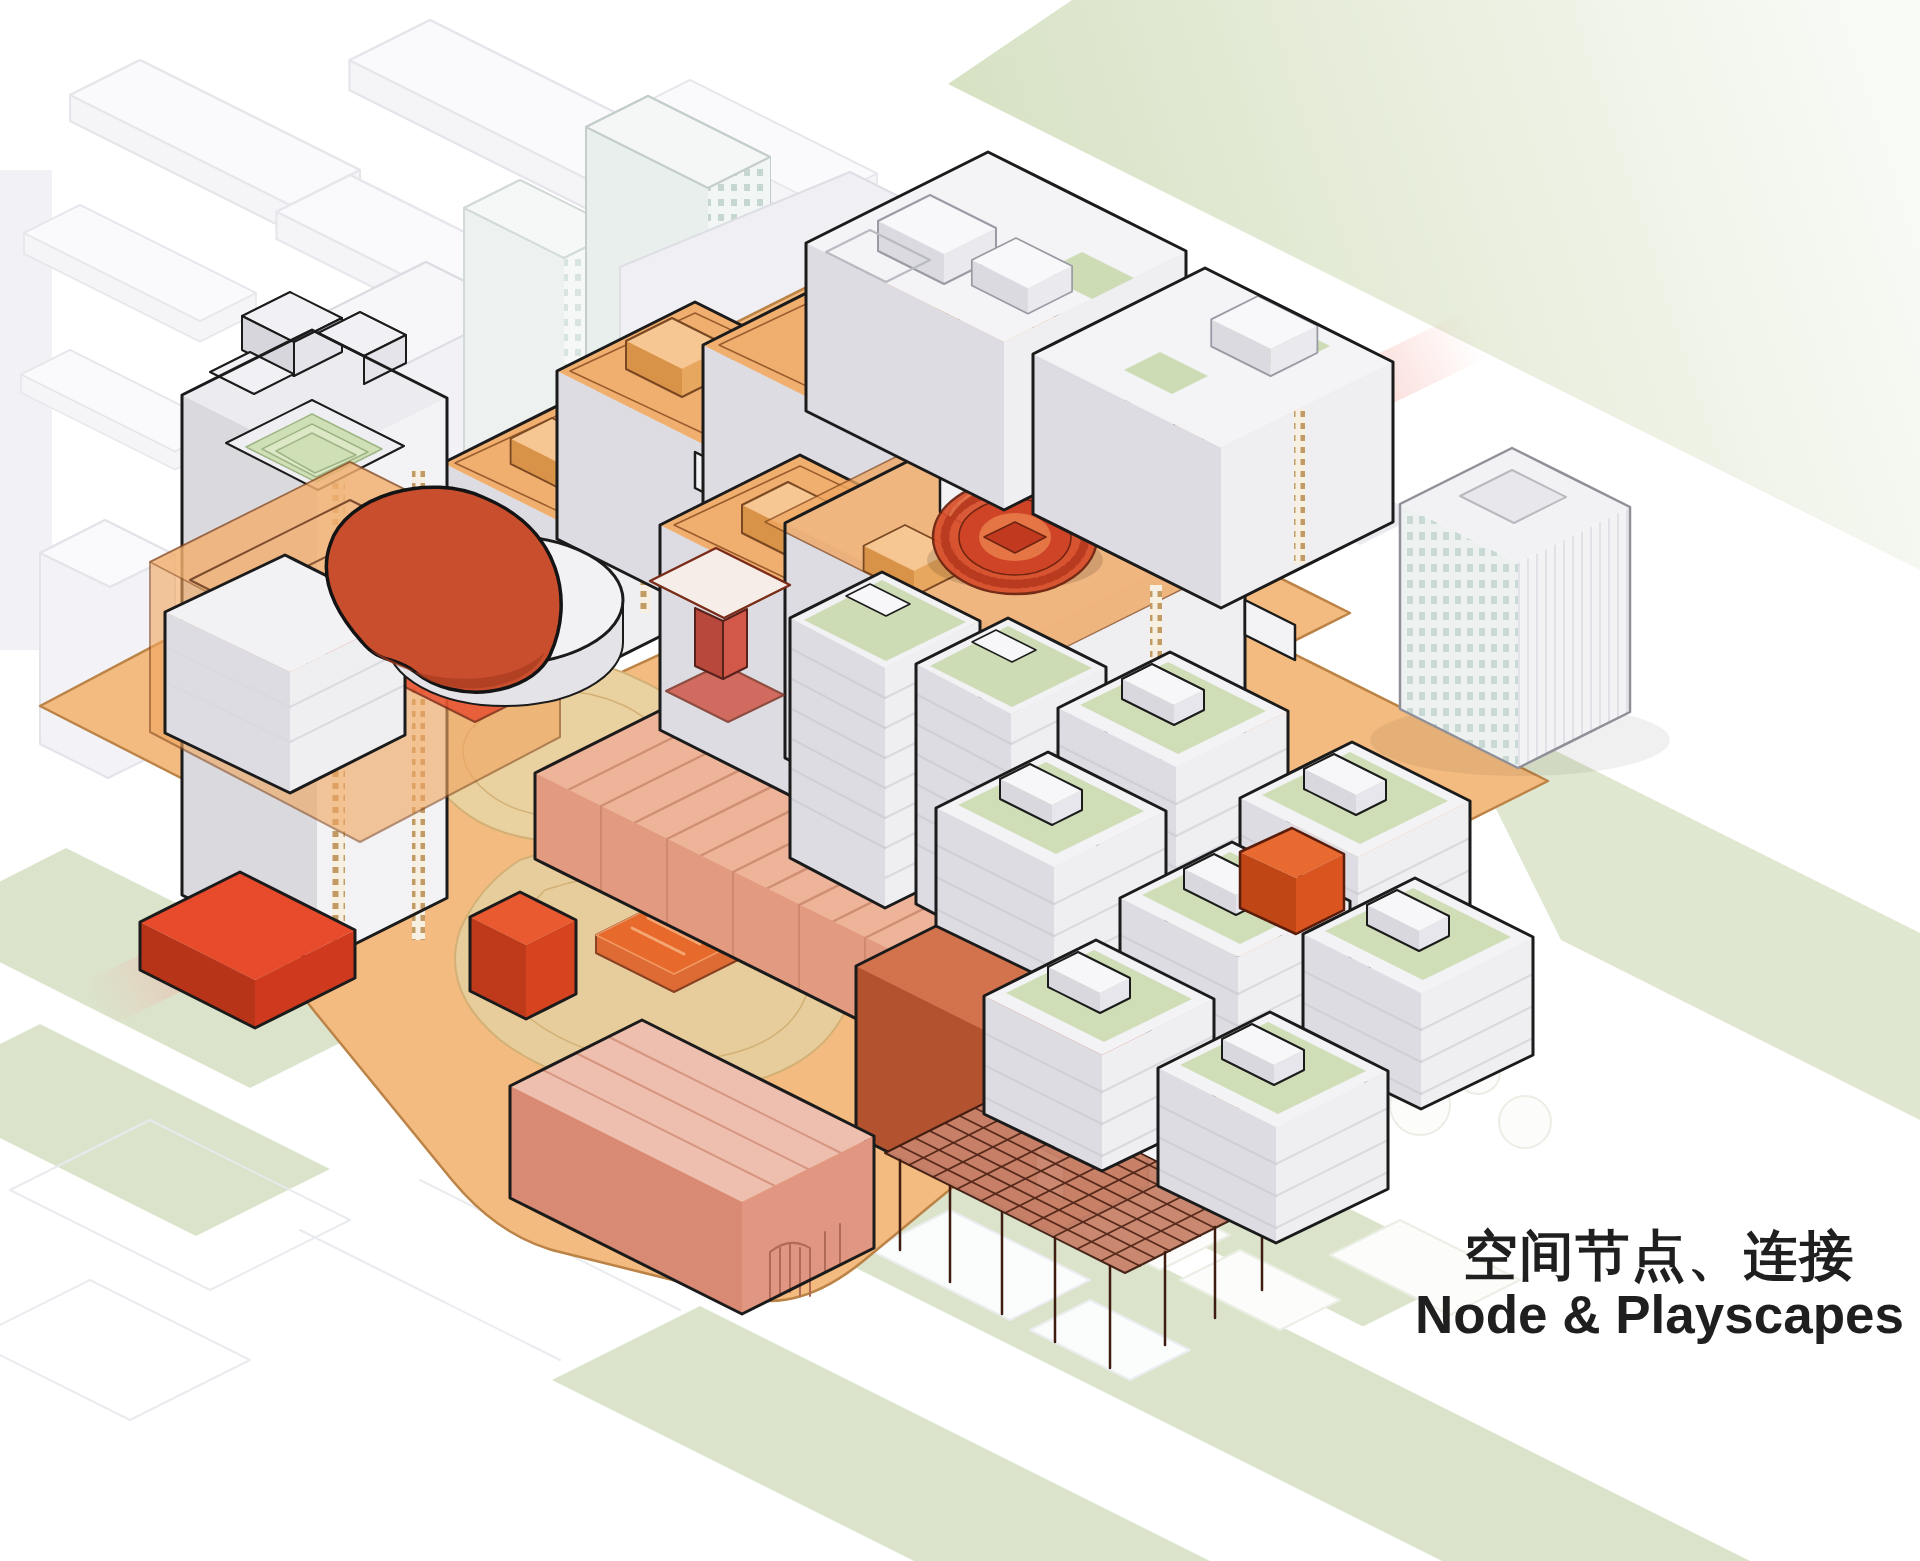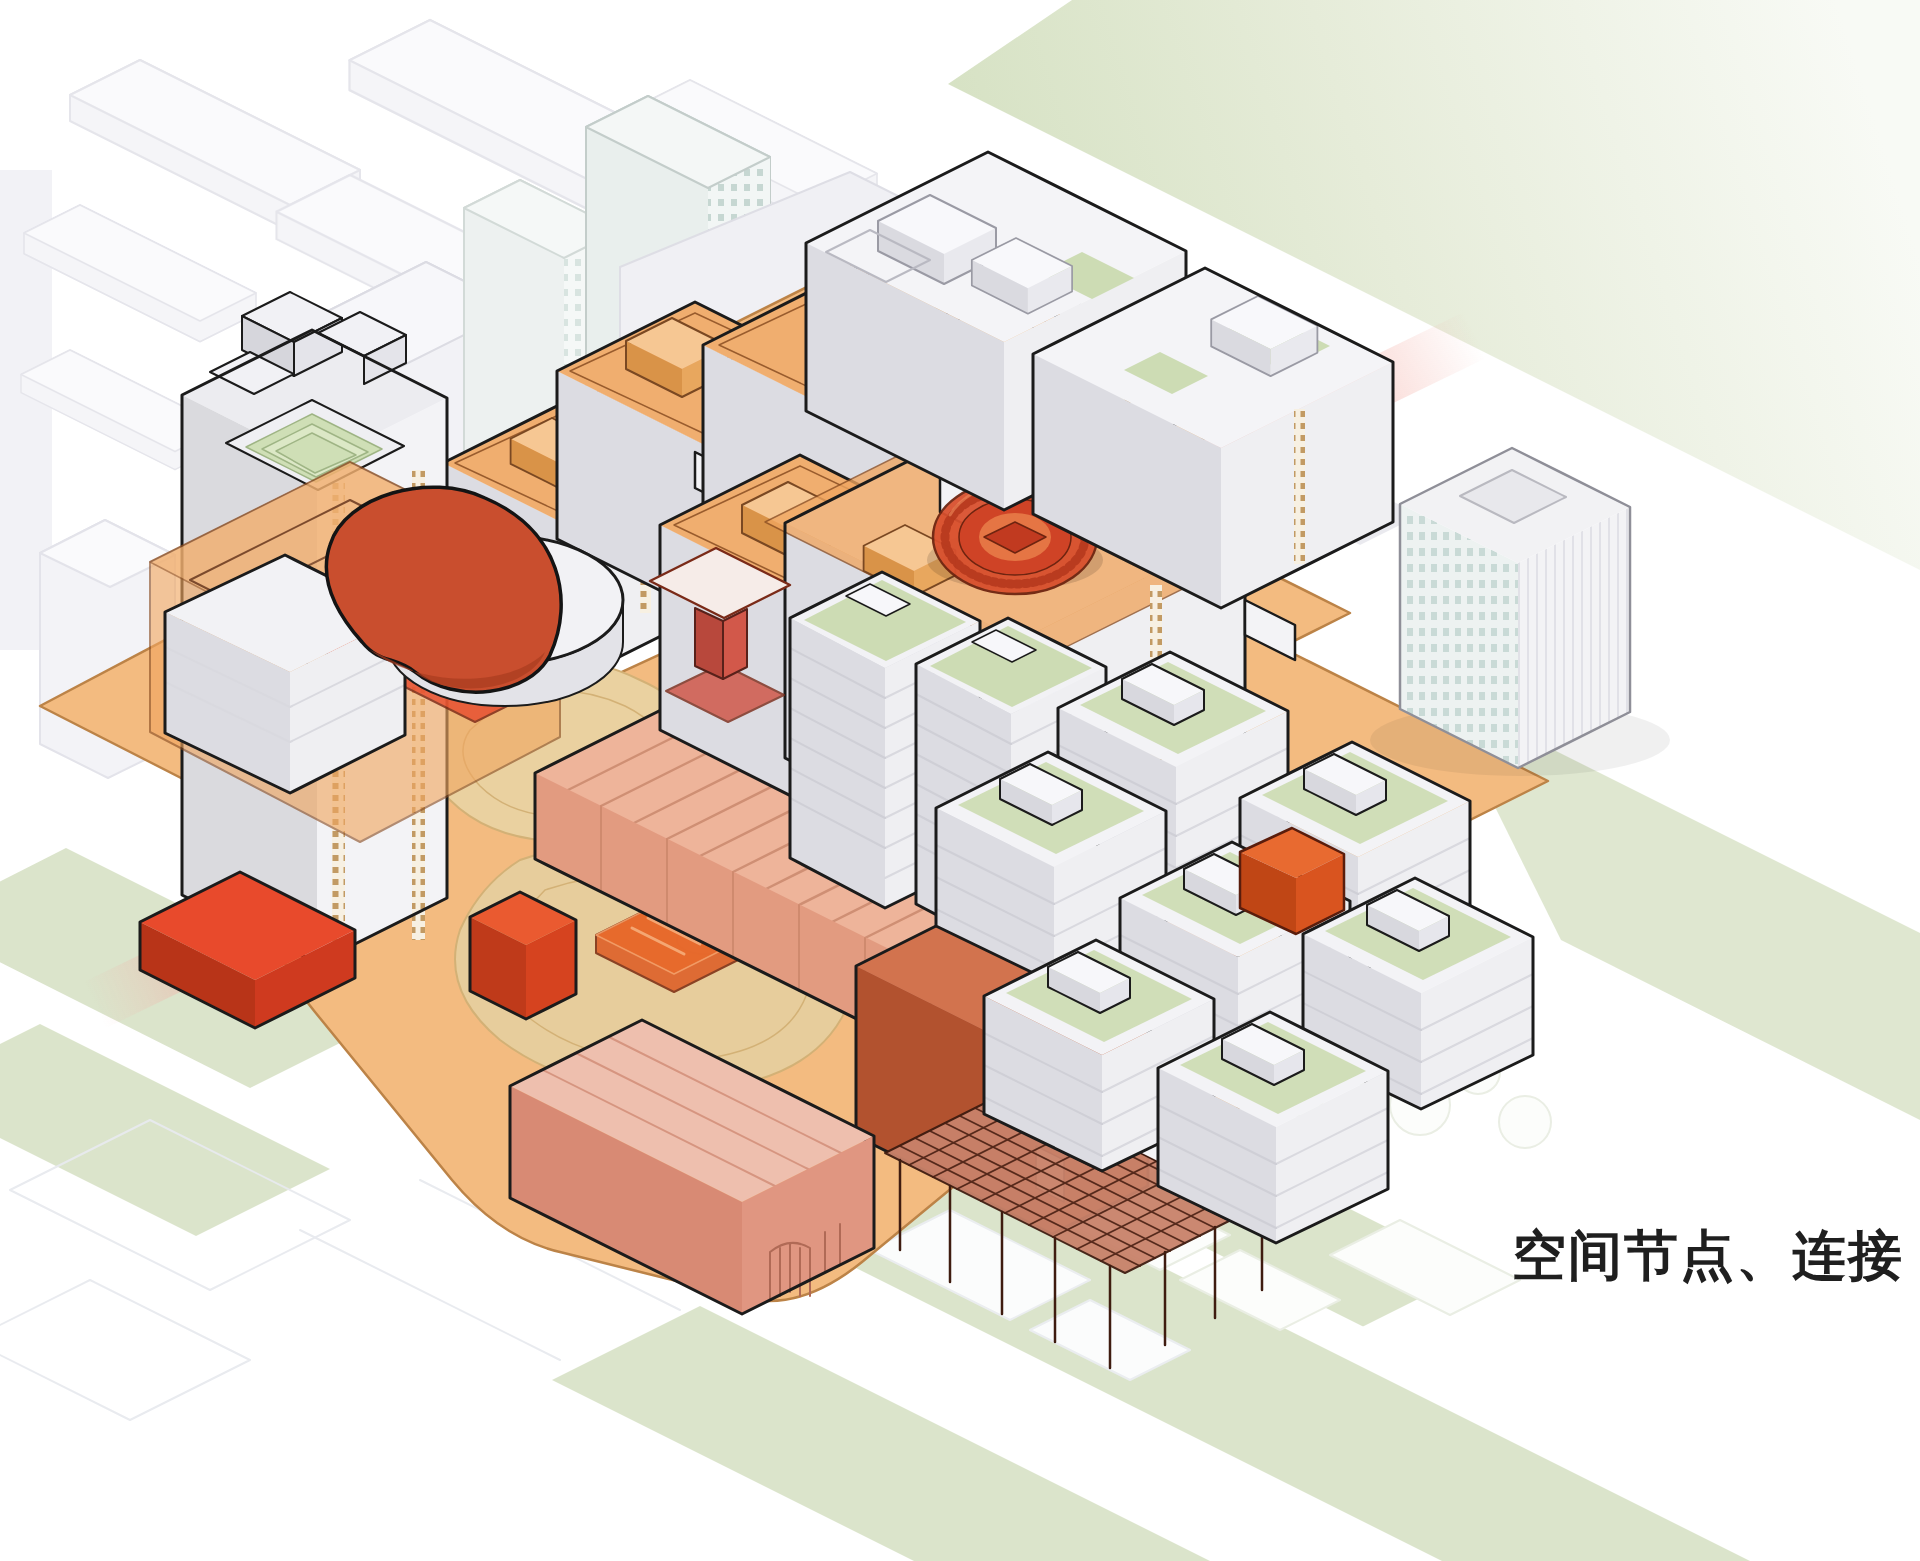--- a/index.html
+++ b/index.html
@@ -455,14 +455,15 @@
     </g>
     <g>
       <path d="M330,545 C345,495 430,472 485,498 C560,530 575,600 550,655 C530,696 455,705 415,672 C395,656 380,664 362,642 C338,615 318,580 330,545 Z" fill="var(--bean-red)" stroke="#141414" stroke-width="3.5"></path>
       <path d="M370,650 C420,688 510,688 545,652 C530,690 450,702 412,670 Z" fill="#a83c1f" opacity=".7"></path>
     </g>
   </g>
 </svg>
 
 <div id="title-block">
   <div class="zh">空间节点、连接</div>
+  <div class="en">Node &amp; Playscapes</div>
 </div>
 </div>
 
 </body></html>

